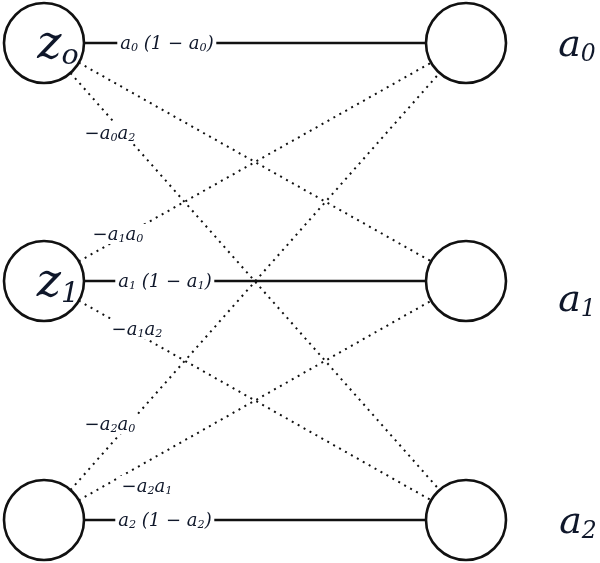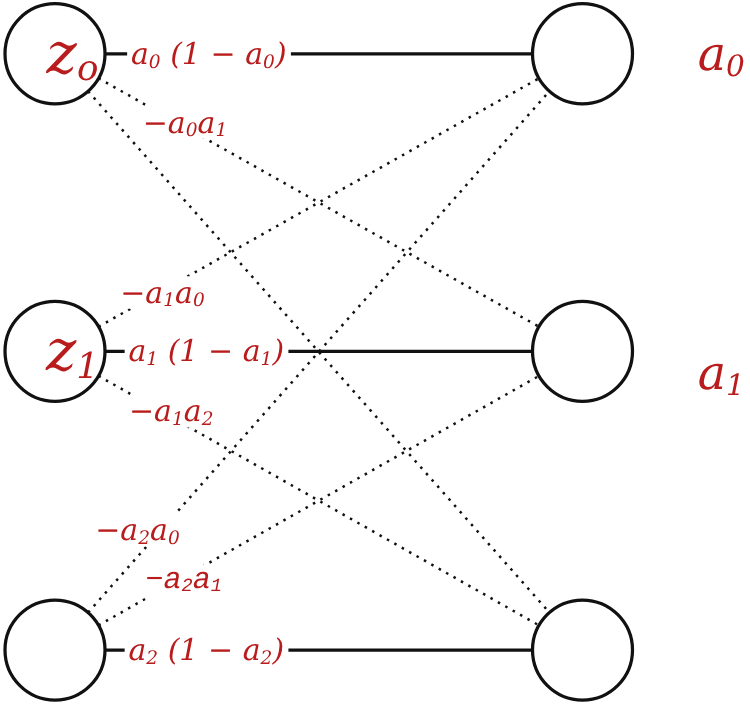--- a/index.html
+++ b/index.html
@@ -17,33 +17,33 @@
   }
   .canvas svg {
     position: absolute;
     left: 0;
     top: 0;
   }
   .lbl {
     position: absolute;
     transform: translate(-50%, -50%);
     font-style: italic;
-    color: #b91c1c;
+    color: #0f172a;
     white-space: pre;
     line-height: 1;
   }
   .lbl sub {
     font-size: 0.62em;
     line-height: 0;
     vertical-align: baseline;
     position: relative;
     top: 0.22em;
   }
   .edge-label {
-    font-size: 24px;
+    font-size: 18px;
     background: #ffffff;
     padding: 1px 3px;
   }
   .node-label {
     font-size: 46px;
     transform: translate(-50%, -54%);
   }
   .out-label {
     font-size: 38px;
   }
@@ -70,34 +70,35 @@
     <circle cx="44" cy="281" r="40" fill="#ffffff" stroke="#111111" stroke-width="2.6"></circle>
     <circle cx="44" cy="520" r="40" fill="#ffffff" stroke="#111111" stroke-width="2.6"></circle>
 
     <circle cx="466" cy="43" r="40" fill="#ffffff" stroke="#111111" stroke-width="2.6"></circle>
     <circle cx="466" cy="281" r="40" fill="#ffffff" stroke="#111111" stroke-width="2.6"></circle>
     <circle cx="466" cy="520" r="40" fill="#ffffff" stroke="#111111" stroke-width="2.6"></circle>
   </svg>
 
   <div class="lbl edge-label" style="left:167px; top:43px;"><span>a</span><sub>0</sub><span> (1 − a</span><sub>0</sub><span>)</span></div>
 
-  <div class="lbl edge-label" style="left:148px; top:98px;"><span>−a</span><sub>0</sub><span>a</span><sub>1</sub></div>
 
+  <div class="lbl edge-label" style="left:110px; top:133px;"><span>−a</span><sub>0</sub><span>a</span><sub>2</sub></div>
 
-  <div class="lbl edge-label" style="left:130px; top:234px;font-style:italic;"><span>−a</span><sub>1</sub><span>a</span><sub>0</sub></div>
+  <div class="lbl edge-label" style="left:118px; top:234px;font-style:italic;"><span>−a</span><sub>1</sub><span>a</span><sub>0</sub></div>
 
   <div class="lbl edge-label" style="left:165px; top:281px;"><span>a</span><sub>1</sub><span> (1 − a</span><sub>1</sub><span>)</span></div>
 
   <div class="lbl edge-label" style="left:137px; top:329px;"><span>−a</span><sub>1</sub><span>a</span><sub>2</sub></div>
 
   <div class="lbl edge-label" style="left:110px; top:424px;"><span>−a</span><sub>2</sub><span>a</span><sub>0</sub></div>
 
-  <div class="lbl edge-label" style="left:147px; top:465px;font-family:Liberation Mono, monospace;"><span>−a</span><sub>2</sub><span>a</span><sub>1</sub></div>
+  <div class="lbl edge-label" style="left:147px; top:486px;"><span>−a</span><sub>2</sub><span>a</span><sub>1</sub></div>
 
   <div class="lbl edge-label" style="left:165px; top:520px;"><span>a</span><sub>2</sub><span> (1 − a</span><sub>2</sub><span>)</span></div>
 
   <div class="lbl node-label" style="left:58px; top:44px;"><span>z</span><sub>o</sub></div>
   <div class="lbl node-label" style="left:58px; top:282px;"><span>z</span><sub>1</sub></div>
 
   <div class="lbl out-label" style="left:577px; top:43px;"><span>a</span><sub>0</sub></div>
   <div class="lbl out-label" style="left:577px; top:298px;"><span>a</span><sub>1</sub></div>
+  <div class="lbl out-label" style="left:578px; top:520px;"><span>a</span><sub>2</sub></div>
 
 </div>
 
 </body></html>

